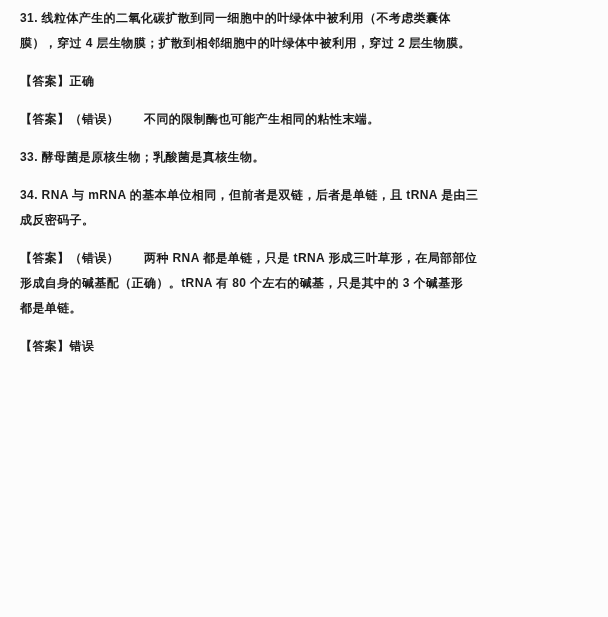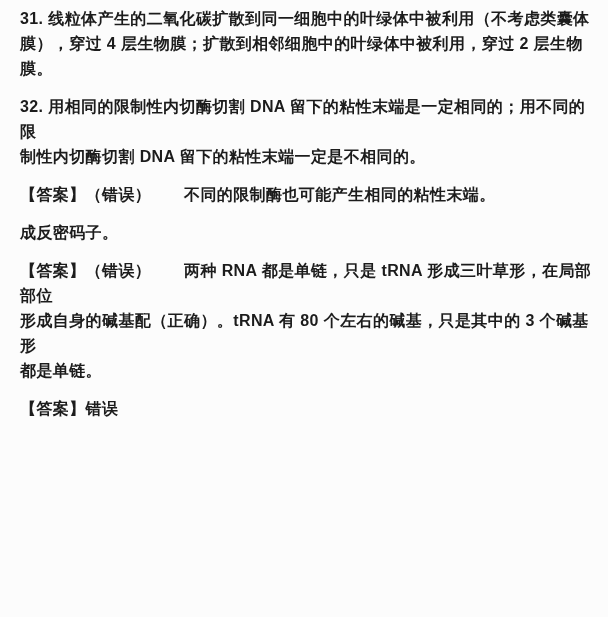--- a/index.html
+++ b/index.html
@@ -10,45 +10,48 @@
     background: #fcfcfc;
     color: #1c1c1c;
     font-family: "Liberation Sans", sans-serif;
     font-weight: 700;
   }
   .doc {
     padding: 6px 14px 0 20px;
   }
   .para {
     margin: 0 0 13px 0;
-    font-size: 16px;
+    font-size: 12px;
     line-height: 25px;
     letter-spacing: 0.4px;
   }
   .line {
     white-space: pre-wrap;
   }
 </style>
 </head>
 <body style="background: rgb(252, 252, 252); color: rgb(28, 28, 28);">
 
 <div class="doc">
   <div id="doc-body">
       <div class="para question">
         <div class="line">31. 线粒体产生的二氧化碳扩散到同一细胞中的叶绿体中被利用（不考虑类囊体</div>
         <div class="line">膜），穿过 4 层生物膜；扩散到相邻细胞中的叶绿体中被利用，穿过 2 层生物膜。</div>
       </div>
-      <div class="para question">
-        <div class="line">32. 用相同的限制性内切酶切割 DNA 留下的粘性末端是一定相同的；用不同的限</div>
-        <div class="line">制性内切酶切割 DNA 留下的粘性末端一定是不相同的。</div>
+      <div class="para answer">
+        <div class="line">【答案】正确</div>
       </div>
       <div class="para answer">
         <div class="line">【答案】（错误）　　不同的限制酶也可能产生相同的粘性末端。</div>
       </div>
       <div class="para question">
+        <div class="line">33. 酵母菌是原核生物；乳酸菌是真核生物。</div>
+      </div>
+      <div class="para question">
+        <div class="line">34. RNA 与 mRNA 的基本单位相同，但前者是双链，后者是单链，且 tRNA 是由三</div>
         <div class="line">成反密码子。</div>
       </div>
       <div class="para answer">
         <div class="line">【答案】（错误）　　两种 RNA 都是单链，只是 tRNA 形成三叶草形，在局部部位</div>
         <div class="line">形成自身的碱基配（正确）。tRNA 有 80 个左右的碱基，只是其中的 3 个碱基形</div>
         <div class="line">都是单链。</div>
       </div>
       <div class="para answer">
         <div class="line">【答案】错误</div>
       </div>

